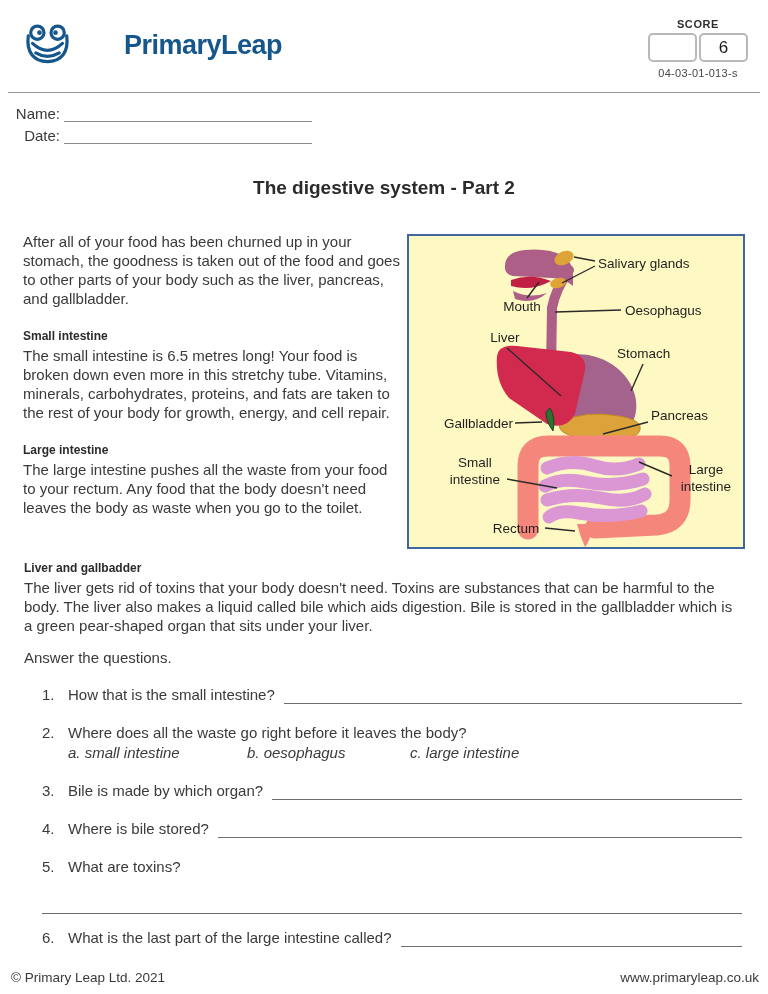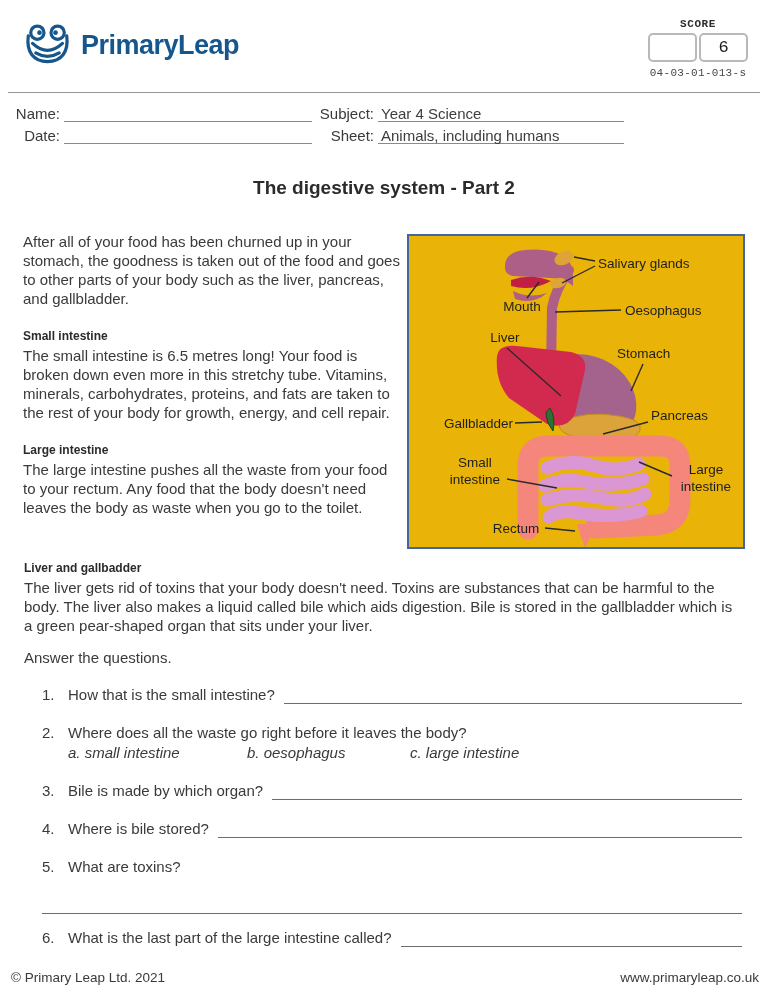--- a/index.html
+++ b/index.html
@@ -3,22 +3,22 @@
 <meta charset="utf-8">
 <style>
   html,body { margin:0; padding:0; background:#e9e9e9; }
   .page {
     position:relative; width:768px; height:994px; margin:0 auto; background:#ffffff;
     font-family:"Liberation Sans", sans-serif; color:#3a3a3a; font-size:15px; overflow:hidden;
   }
   
   .header { display:flex; justify-content:space-between; align-items:flex-start; padding:18px 20px 0 24px; }
   .logo-row { display:flex; align-items:center; gap:10px; margin-top:6px; }
-  .brand-text { font-size:27px; font-weight:600; color:#15568d; letter-spacing:-0.5px; }
-  .score-block { text-align:center;font-family:Liberation Mono, monospace; }
+  .brand-text { font-size:27px; font-weight:600; color:#15568d; letter-spacing:-0.5px;margin-left:43px; }
+  .score-block { text-align:center; }
   .score-label { font-size:11px; font-weight:700; color:#2e2e2e; letter-spacing:0.6px; }
   .score-boxes { display:flex; gap:2px; margin-top:3px; }
   .score-box { width:45px; height:25px; border:2px solid #b9b9b9; border-radius:5px; background:#fff;
                display:flex; align-items:center; justify-content:center; font-size:17px; color:#1c1c1c; }
   .sheet-code { font-size:11px; color:#474747; margin-top:5px; letter-spacing:0.3px; }
   .rule { border:none; border-top:1.5px solid #979797; margin:13px 8px 0 8px; }
   
   .fields { display:flex; justify-content:flex-start; padding:7px 8px 0 10px; }
   .fields-col { }
   .field-row { display:flex; align-items:flex-end; margin-top:3px; height:19px; }
@@ -28,21 +28,21 @@
   .write-line { border-bottom:1.5px solid #8a8a8a; height:16px; }
   .blank-left { width:248px; margin-left:4px; }
   .filled-right { width:243px; margin-left:4px; padding-left:3px; color:#3d3d3d; }
   
   .page-title { text-align:center; font-size:19px; font-weight:700; color:#2b2b2b; margin-top:33px; }
   
   .content { display:flex; justify-content:space-between; padding:0 23px; margin-top:33px; }
   .text-col { width:380px; }
   .text-col p { margin:0; line-height:19px; }
   .sec-heading { font-size:12px; font-weight:700; color:#2b2b2b; margin:19px 0 0; line-height:19px; }
-  .diagram-box { width:334px; height:311px; border:2px solid #40679e; flex-shrink:0; margin-top:2px; background:#eab308; }
+  .diagram-box { width:334px; height:311px; border:2px solid #40679e; flex-shrink:0; margin-top:2px; background:#fef9c3; }
   .diagram-box svg { display:block; }
   svg text { font-family:"Liberation Sans", sans-serif; font-size:13.5px; fill:#1f1f1f; }
   
   .full-sec { padding:0 24px; }
   .full-sec .sec-heading { margin-top:10px; }
   .full-sec p { margin:0; line-height:19px; }
   .answer-prompt { padding:0 24px; margin-top:14px; }
   
   .questions { padding:0 26px 0 42px; }
   .q { display:flex; margin-top:19px; line-height:19px; }
@@ -94,30 +94,20 @@
 
   <div class="fields">
     <div class="fields-col">
       <div class="field-row">
         <span class="field-label fl-left">Name:</span>
         <span class="write-line blank-left"></span>
       </div>
       <div class="field-row">
         <span class="field-label fl-left">Date:</span>
         <span class="write-line blank-left"></span>
-      </div>
-    </div>
-    <div class="fields-col">
-      <div class="field-row">
-        <span class="field-label fl-right">Subject:</span>
-        <span class="write-line filled-right">Year 4 Science</span>
-      </div>
-      <div class="field-row">
-        <span class="field-label fl-right">Sheet:</span>
-        <span class="write-line filled-right">Animals, including humans</span>
       </div>
     </div>
   </div>
 
   <div class="page-title">The digestive system - Part 2</div>
 
   <div class="content">
     <div class="text-col">
       <p>After all of your food has been churned up in your stomach, the goodness is taken out of the food and goes to other parts of your body such as the liver, pancreas, and gallbladder.</p>
       <div class="sec-heading">Small intestine</div>

